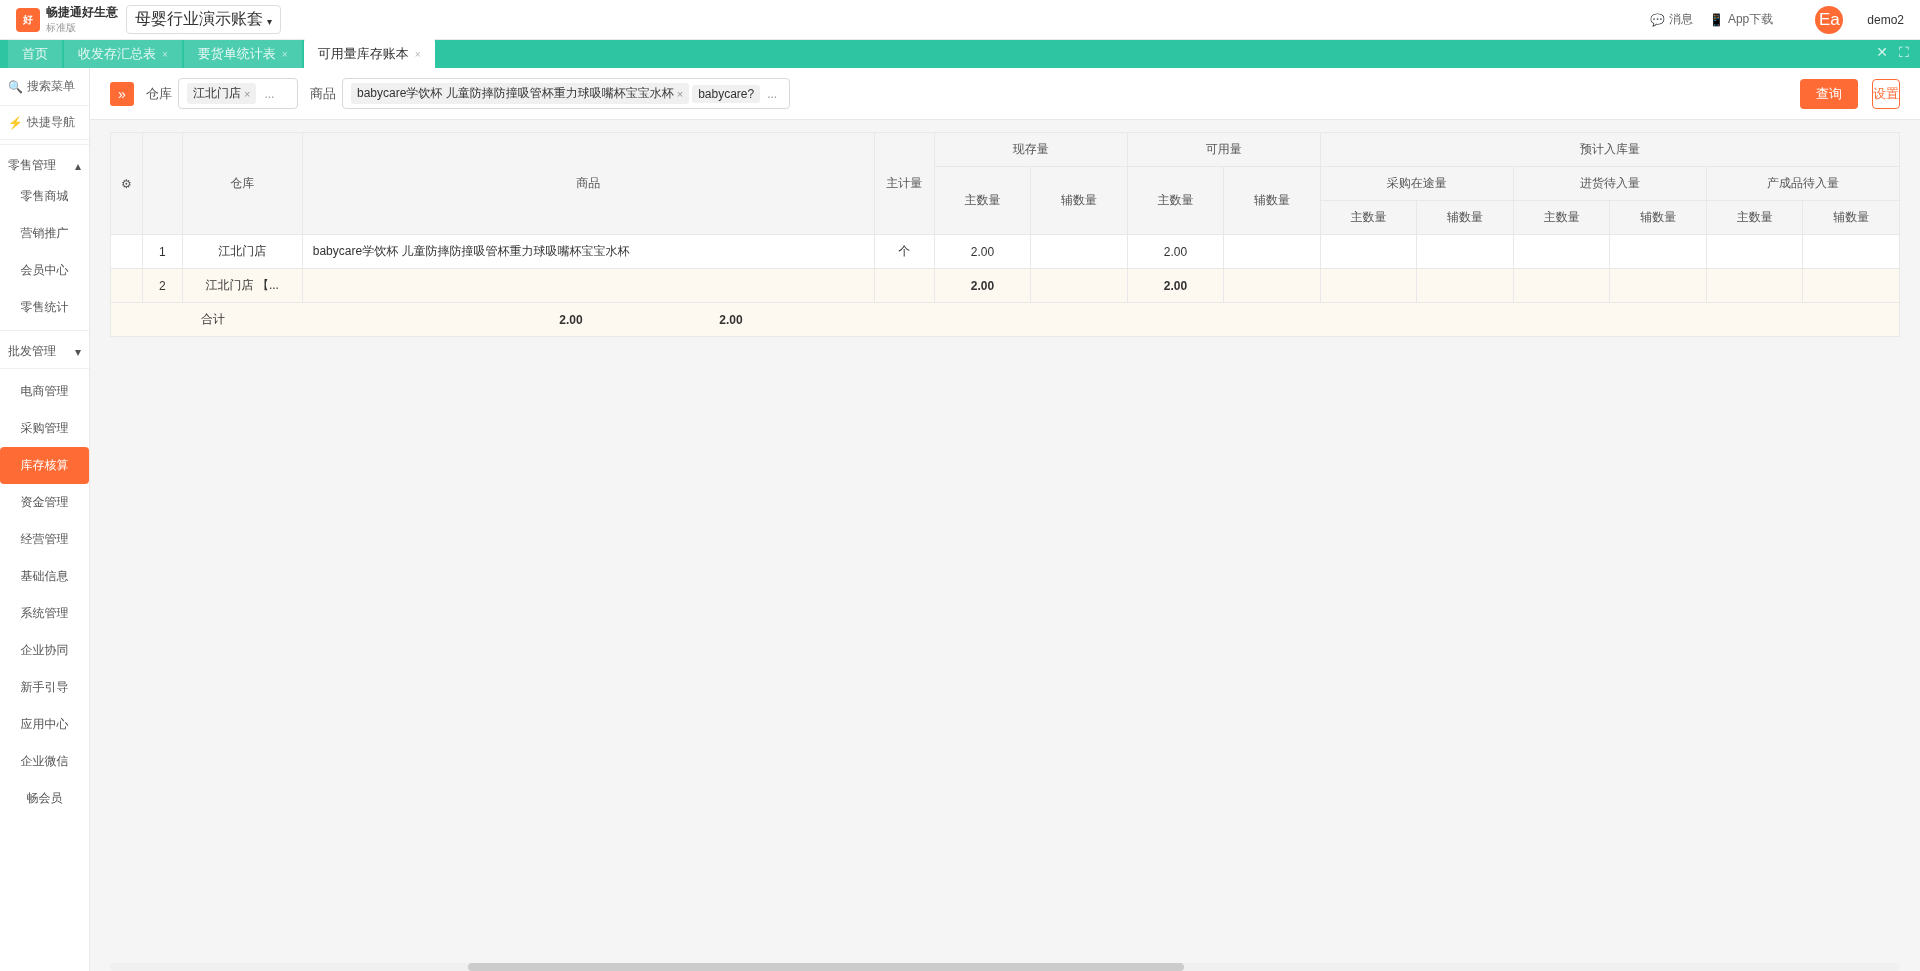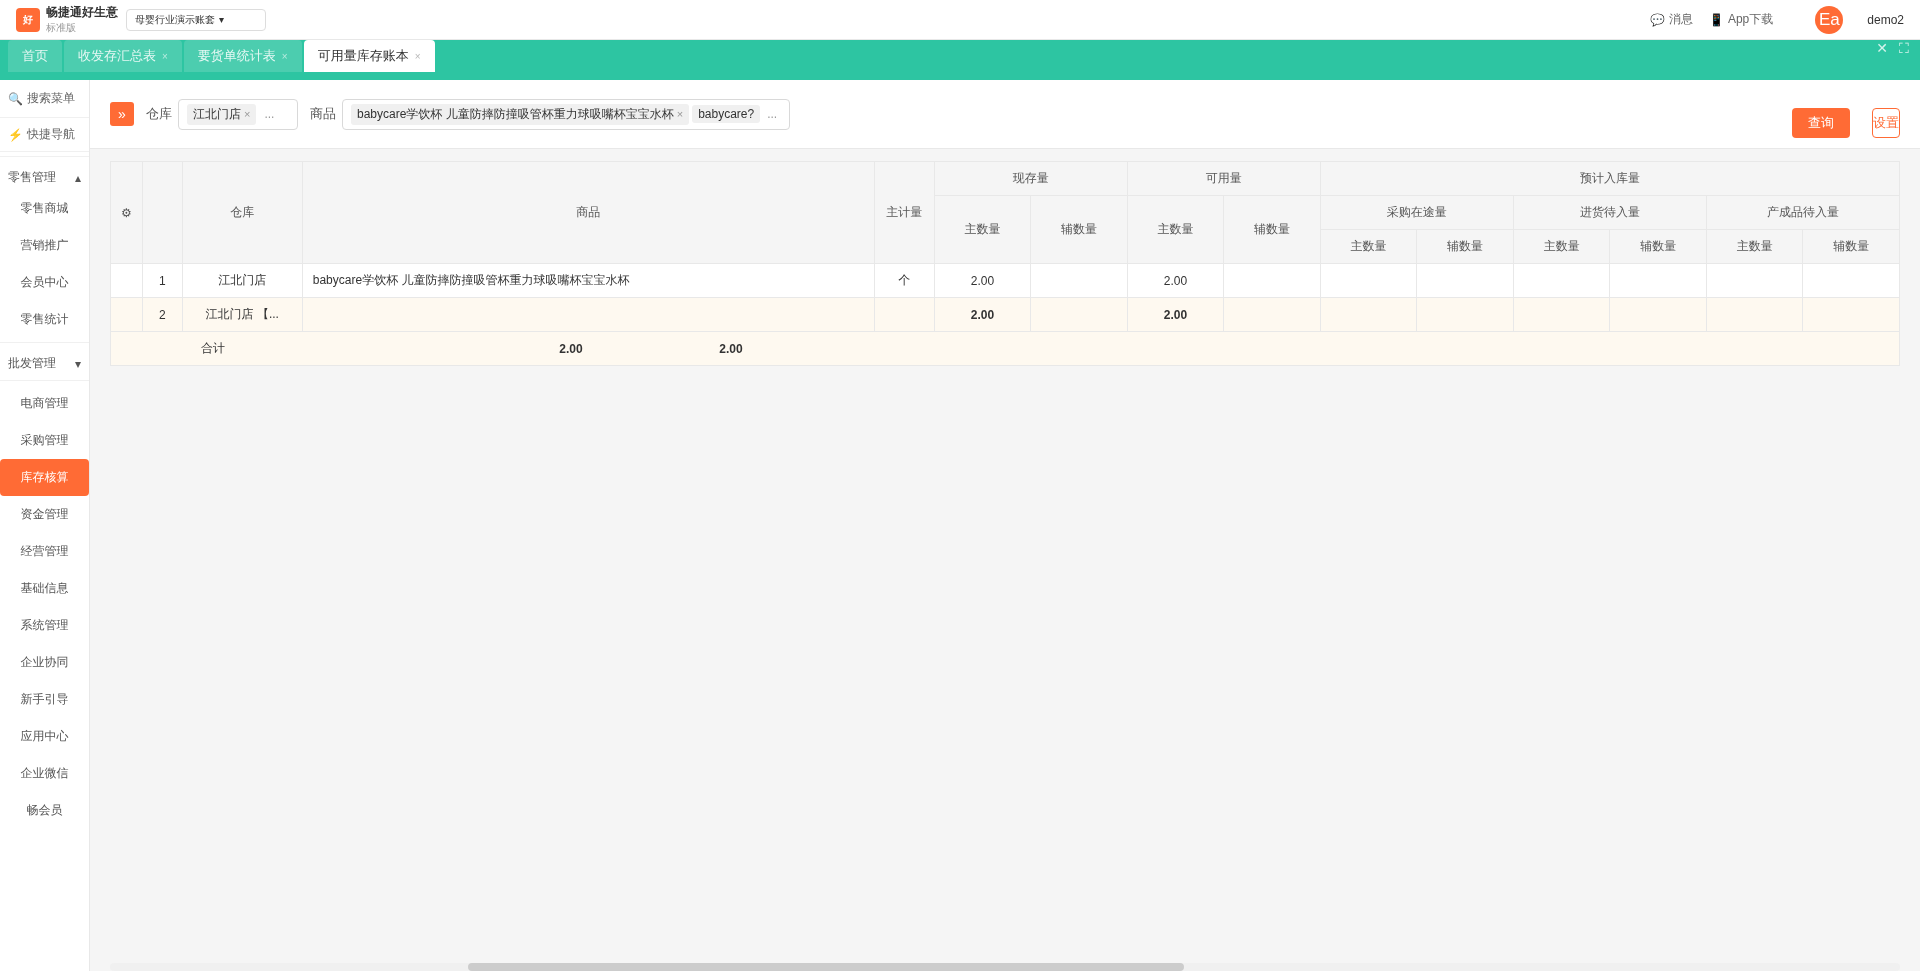--- a/index.html
+++ b/index.html
@@ -5,28 +5,28 @@
     * { box-sizing: border-box; margin: 0; padding: 0; }
     body { font-family: 'Microsoft YaHei', Arial, sans-serif; font-size: 13px; background: #f5f5f5; color: #333; display: flex; flex-direction: column; height: 971px; overflow: hidden; }
 
     
     .top-bar { height: 40px; background: #fff; display: flex; align-items: center; justify-content: space-between; padding: 0 16px; border-bottom: 1px solid #e8e8e8; flex-shrink: 0; }
     .top-bar-left { display: flex; align-items: center; gap: 8px; }
     .logo-area { display: flex; align-items: center; gap: 6px; }
     .logo-icon { width: 24px; height: 24px; background: #ff6b35; border-radius: 4px; display: flex; align-items: center; justify-content: center; color: #fff; font-size: 10px; font-weight: bold; }
     .logo-text { font-size: 12px; color: #333; font-weight: 700; }
     .logo-sub { font-size: 10px; color: #999; }
-    .industry-select { display: flex; align-items: center; gap: 4px; border: 1px solid #ddd; border-radius: 4px; padding: 3px 8px; cursor: pointer; font-size: 10px; color: #333; background: #fff; min-width: 140px; }
+    .industry-select { display: flex; align-items: center; gap: 4px; border: 1px solid #ddd; border-radius: 4px; padding: 3px 8px; cursor: pointer; font-size: 16px; color: #333; background: #fff; min-width: 140px; }
     .top-bar-right { display: flex; align-items: center; gap: 16px; }
     .top-bar-action { display: flex; align-items: center; gap: 4px; font-size: 12px; color: #666; cursor: pointer; }
     .user-avatar { width: 28px; height: 28px; border-radius: 50%; background: #ff6b35; display: flex; align-items: center; justify-content: center; color: #fff; font-size: 17px; overflow: hidden; margin-left: 26px; }
     .user-name { font-size: 12px; color: #333; cursor: pointer; margin-left: 20px; }
 
     
-    .tab-bar { height: 40px; background: #2dc5a2; display: flex; align-items: flex-start; padding: 0 8px; flex-shrink: 0; gap: 2px; }
+    .tab-bar { height: 28px; background: #2dc5a2; display: flex; align-items: center; padding: 0 8px; flex-shrink: 0; gap: 2px; }
     .tab { display: flex; align-items: center; gap: 6px; padding: 6px 14px; border-radius: 4px 4px 0 0; font-size: 13px; cursor: pointer; background: rgba(255,255,255,0.15); color: rgba(255,255,255,0.85); height: 32px; }
     .tab.active { background: #fff; color: #333; }
     .tab .close-btn { font-size: 10px; color: inherit; cursor: pointer; opacity: 0.7; }
     .tab.active .close-btn { color: #999; }
     .tab-spacer { flex: 1; }
     .tab-window-btns { display: flex; align-items: center; gap: 6px; padding-bottom: 4px; }
     .win-btn { width: 16px; height: 16px; display: flex; align-items: center; justify-content: center; cursor: pointer; color: rgba(255,255,255,0.8); font-size: 14px; }
 
     
     .main-layout { display: flex; flex: 1; overflow: hidden; }
@@ -53,21 +53,21 @@
 
     
     .filter-bar { background: #fff; padding: 10px 20px; display: flex; align-items: center; gap: 12px; border-bottom: 1px solid #e8e8e8; flex-shrink: 0; }
     .filter-expand-btn { width: 24px; height: 24px; background: #ff6b35; color: #fff; border-radius: 3px; display: flex; align-items: center; justify-content: center; cursor: pointer; font-size: 14px; flex-shrink: 0; }
     .filter-group { display: flex; align-items: center; gap: 6px; }
     .filter-label { font-size: 13px; color: #555; white-space: nowrap; }
     .filter-input { border: 1px solid #d9d9d9; border-radius: 4px; padding: 4px 8px; font-size: 12px; background: #fff; min-width: 120px; display: flex; align-items: center; gap: 4px; }
     .filter-tag { background: #f0f0f0; border-radius: 3px; padding: 2px 6px; font-size: 12px; color: #333; display: flex; align-items: center; gap: 3px; }
     .filter-tag .remove { cursor: pointer; color: #999; font-size: 11px; }
     .filter-dots { color: #999; cursor: pointer; padding: 0 4px; }
-    .filter-actions { margin-left: auto; display: flex; gap: 22px; margin-top: 18px; }
+    .filter-actions { margin-left: auto; display: flex; gap: 14px; }
     .btn-query { background: #ff6b35; color: #fff; border: none; border-radius: 4px; padding: 5px 16px; cursor: pointer; font-size: 13px; }
     .btn-settings { background: #fff; color: #ff6b35; border: 1px solid #ff6b35; border-radius: 4px; padding: 5px 0; cursor: pointer; font-size: 13px; }
 
     
     .table-area { flex: 1; overflow: auto; padding: 12px 20px; }
     .data-table { width: 100%; border-collapse: collapse; background: #fff; border: 1px solid #e8e8e8; }
     .data-table th, .data-table td { border: 1px solid #e8e8e8; padding: 8px 10px; font-size: 12px; text-align: center; }
     .data-table thead th { background: #f5f5f5; color: #555; font-weight: 500; }
     .data-table tbody td { color: #333; }
     .data-table td.product-name { text-align: left; }

